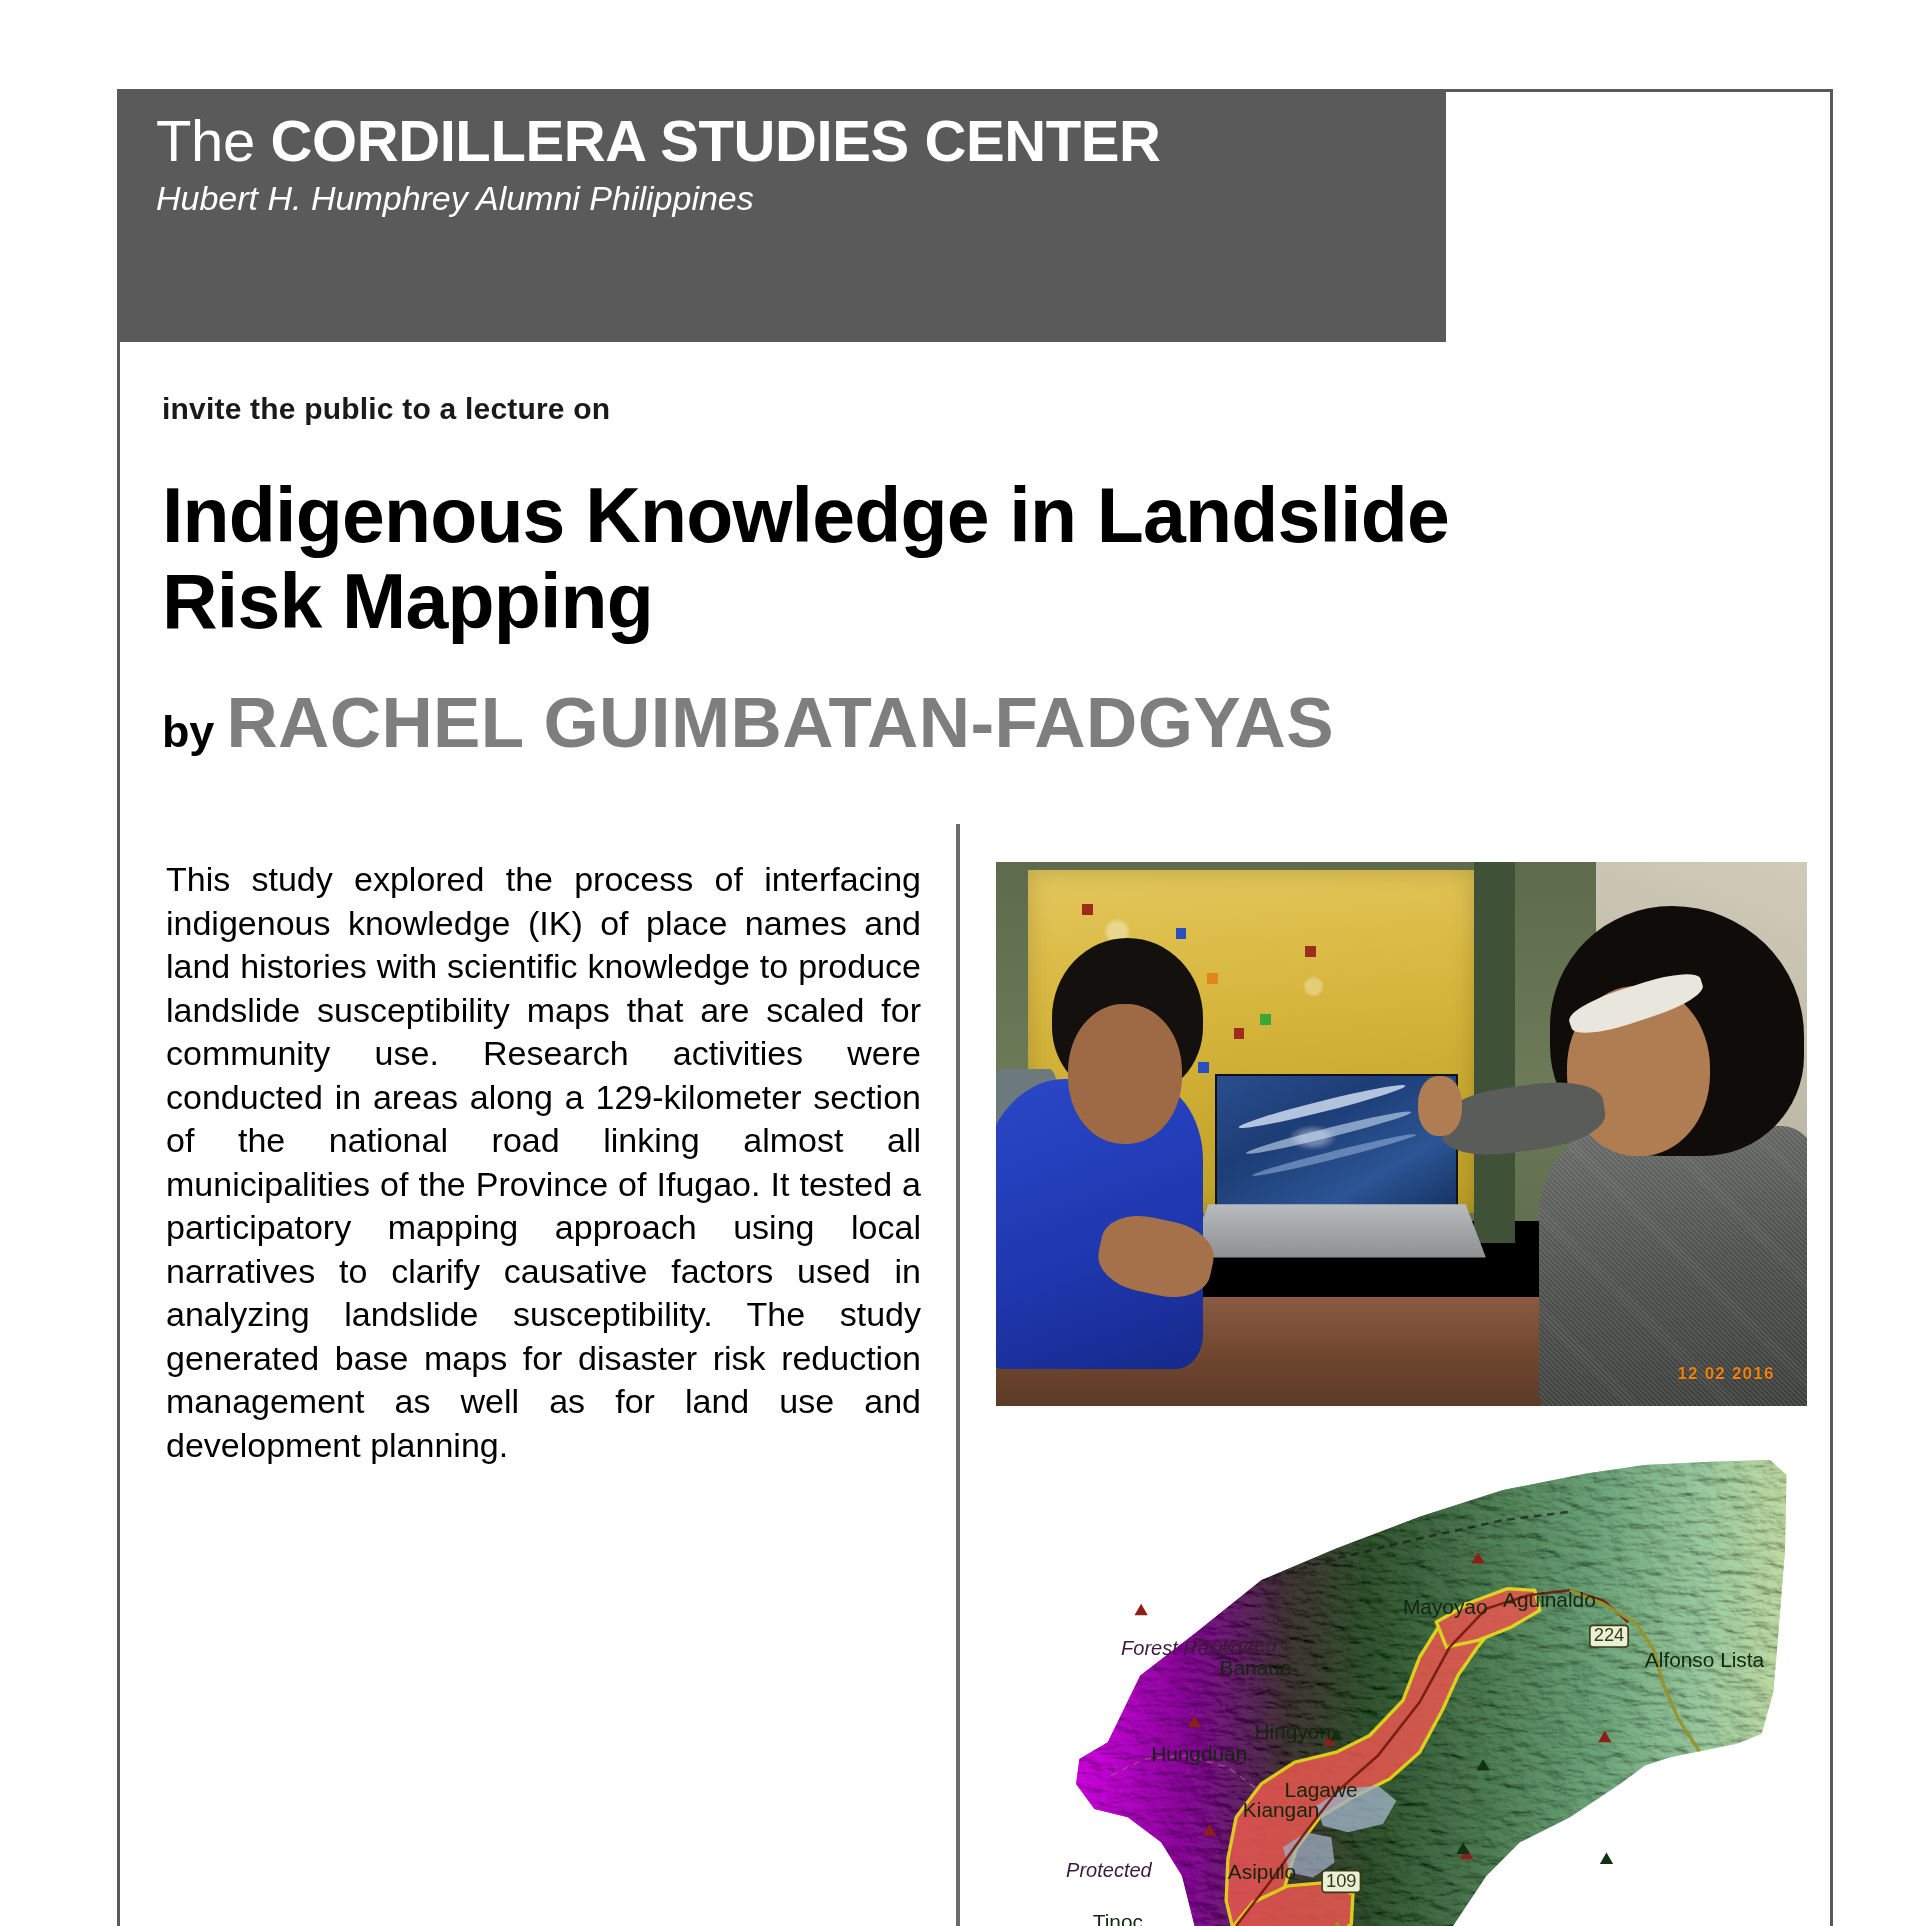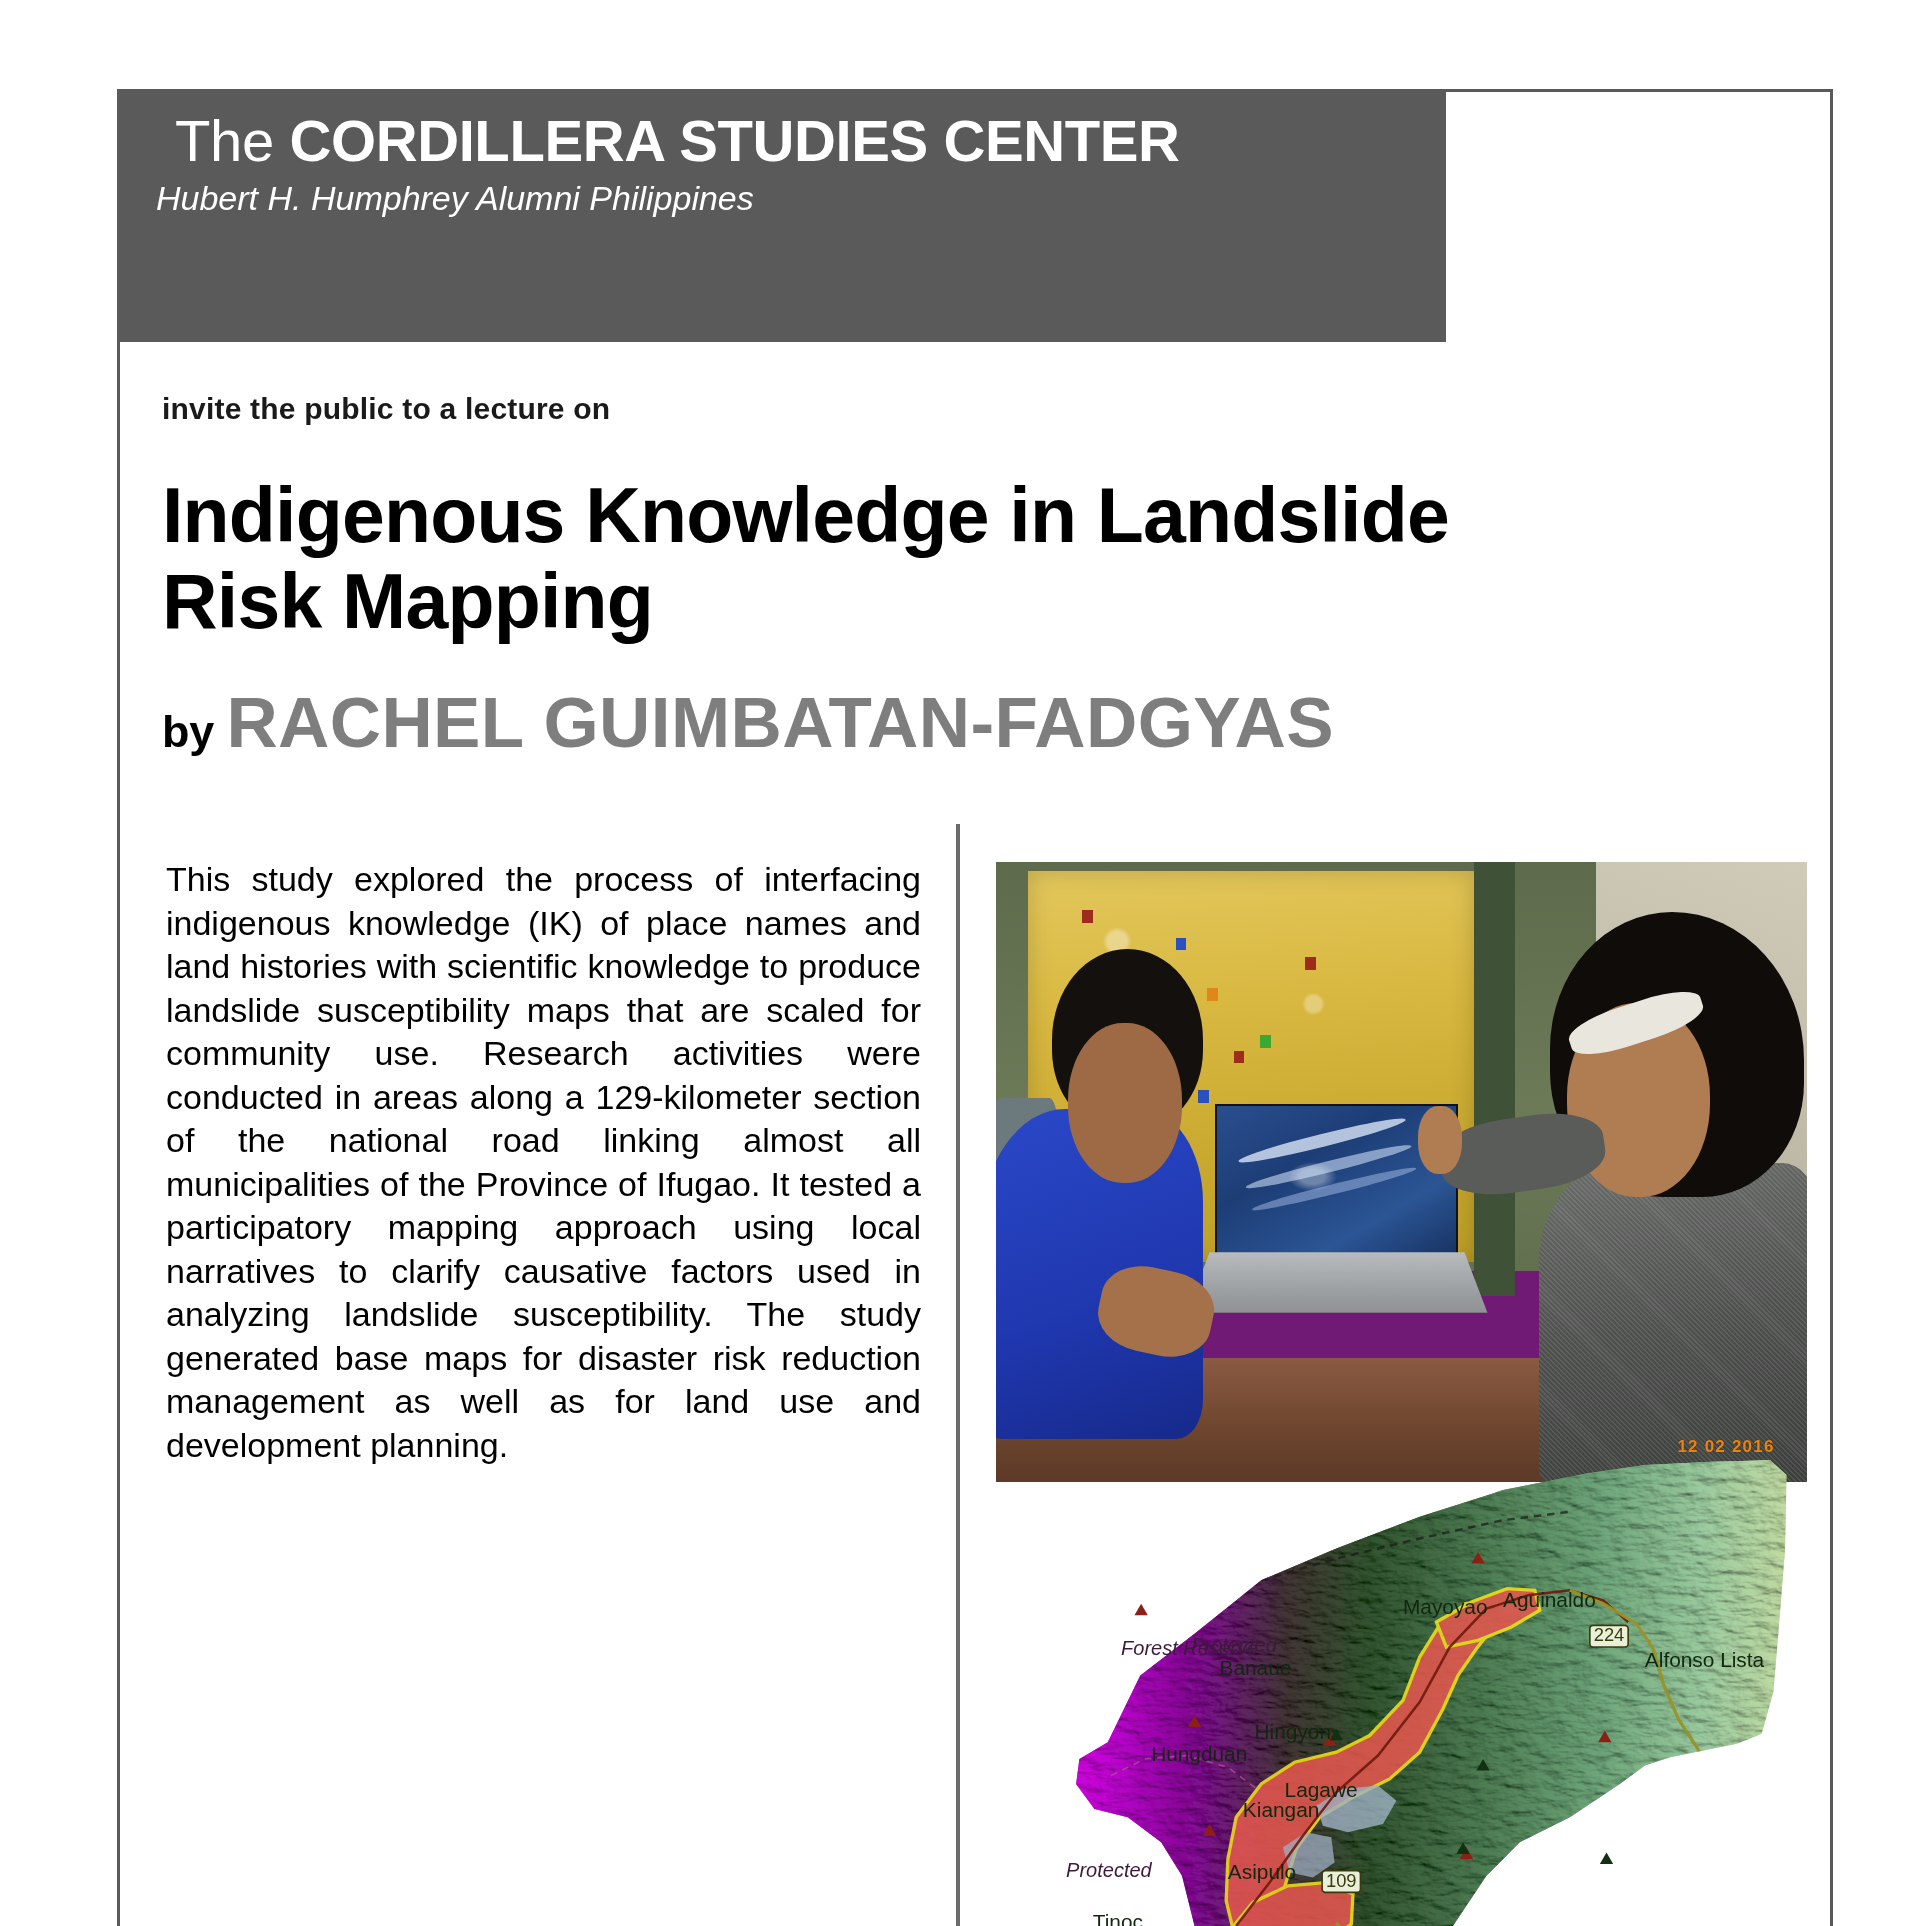--- a/index.html
+++ b/index.html
@@ -16,21 +16,21 @@
   }
 
   
   #header-band{
     position:absolute;left:117px;top:92px;width:1329px;height:250px;
     background:#5a5a5a;box-sizing:border-box;
     padding:18.5px 0 0 39px;
   }
   #org-title{
     color:#ffffff;font-size:58px;line-height:1.02;font-weight:700;
-    letter-spacing:-0.4px;white-space:nowrap;margin-left:19px;
+    letter-spacing:-0.4px;white-space:nowrap;
   }
   #org-title .thin{font-weight:400;}
   #org-line2{
     color:#ffffff;font-size:34px;line-height:1.25;font-weight:400;
     margin-top:8.5px;white-space:nowrap;
   }
   #org-line3{
     color:#ffffff;font-size:34px;line-height:1.25;font-weight:400;
     font-style:italic;margin-top:7px;white-space:nowrap;
   }
@@ -60,22 +60,22 @@
   }
 
   
   #abstract{
     position:absolute;left:166px;top:858px;width:755px;
     font-size:34px;line-height:1.28;color:#000000;text-align:justify;
   }
 
   
   #field-photo{
-    position:absolute;left:996px;top:862px;width:811px;height:620px;
-    overflow:hidden;background:#701a75;
+    position:absolute;left:996px;top:862px;width:811px;height:544px;
+    overflow:hidden;background:#000000;
   }
   .f-wall{position:absolute;left:0;top:0;width:100%;height:66%;
     background:linear-gradient(180deg,#5d6b4c 0%,#6d7a58 60%,#63704f 100%);}
   .f-wall-right{position:absolute;right:0;top:0;width:26%;height:76%;
     background:linear-gradient(200deg,#cfcbb8 0%,#b9b5a2 70%,#9b9886 100%);}
   .f-greenpost{position:absolute;left:59%;top:0;width:5%;height:70%;
     background:#3f5137;}
   .f-map{position:absolute;left:4%;top:1.5%;width:55%;height:63%;
     background:
       linear-gradient(175deg,#e3c75c 0%,#d8b840 35%,#c9a92f 70%,#bc9e27 100%);

